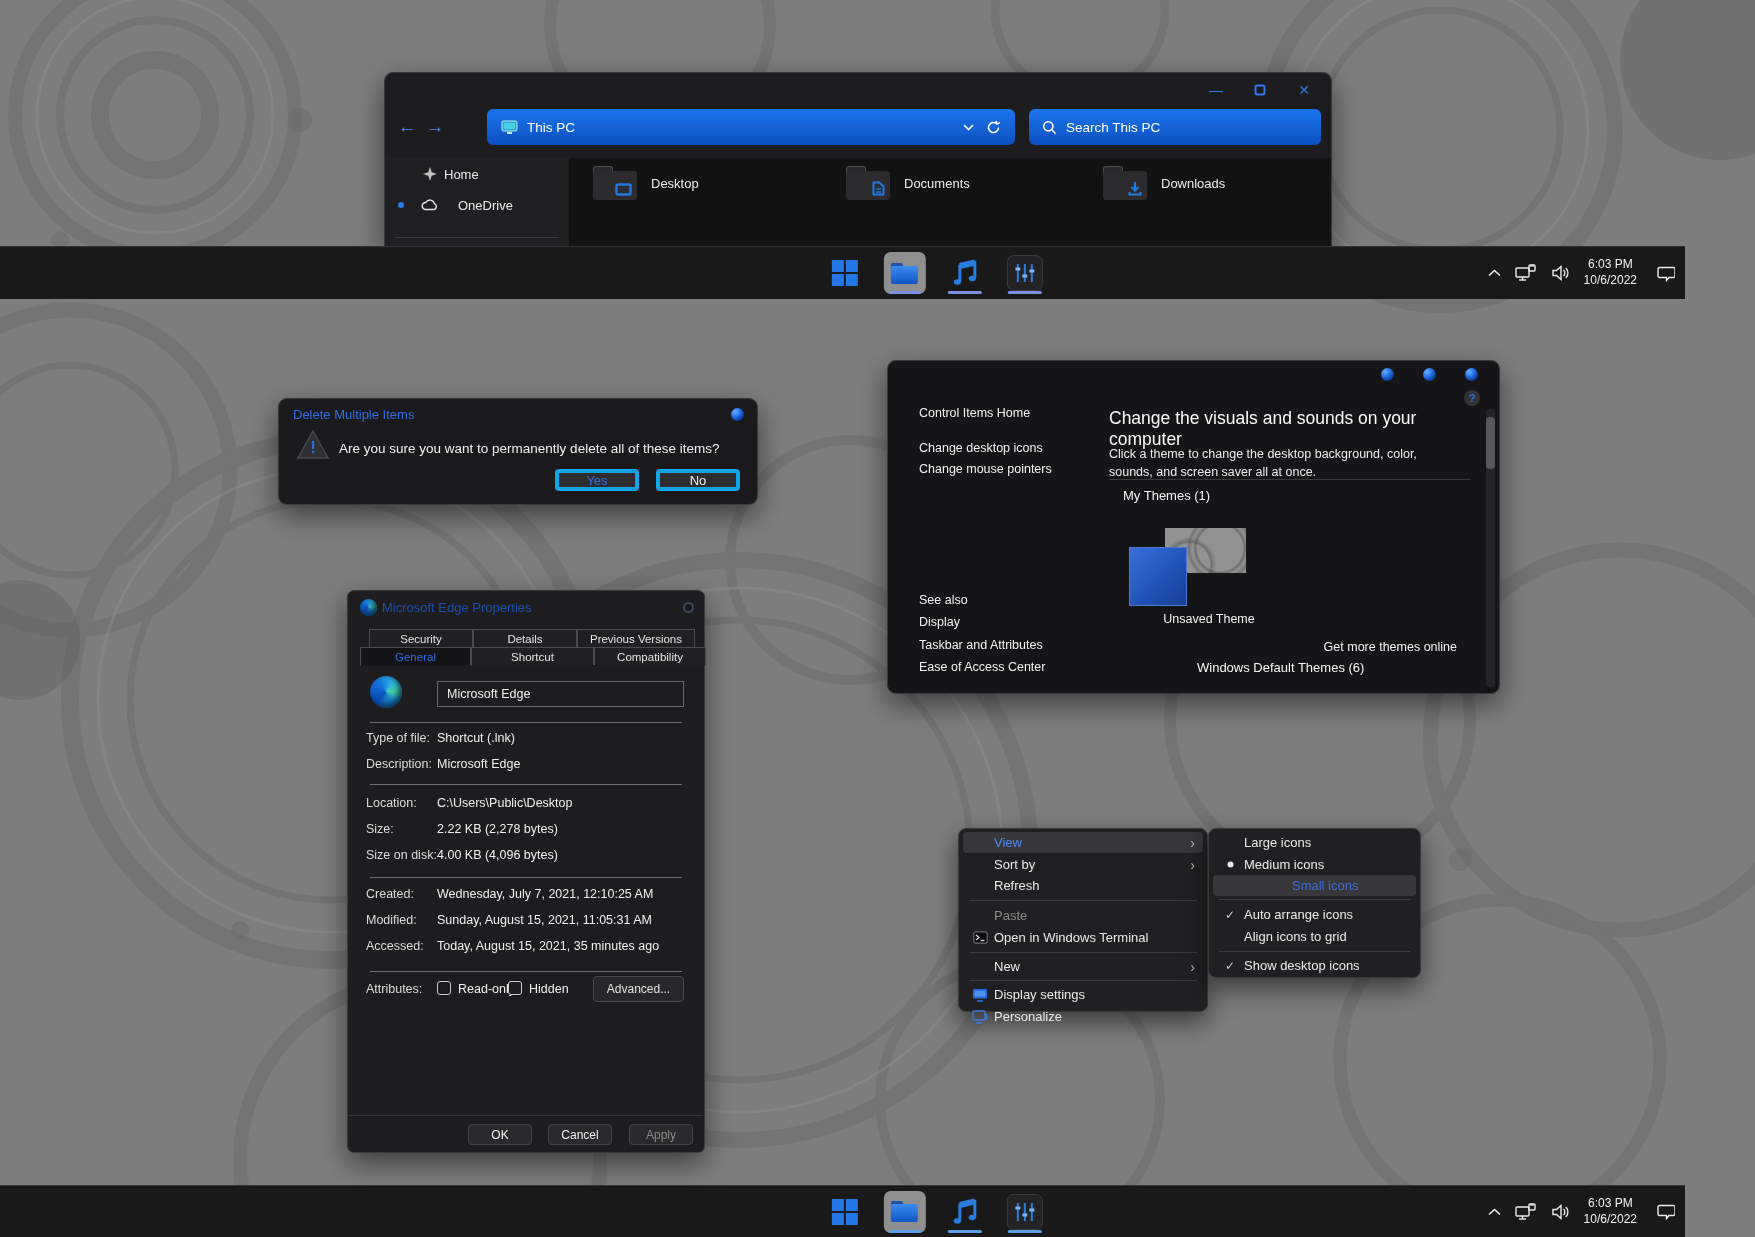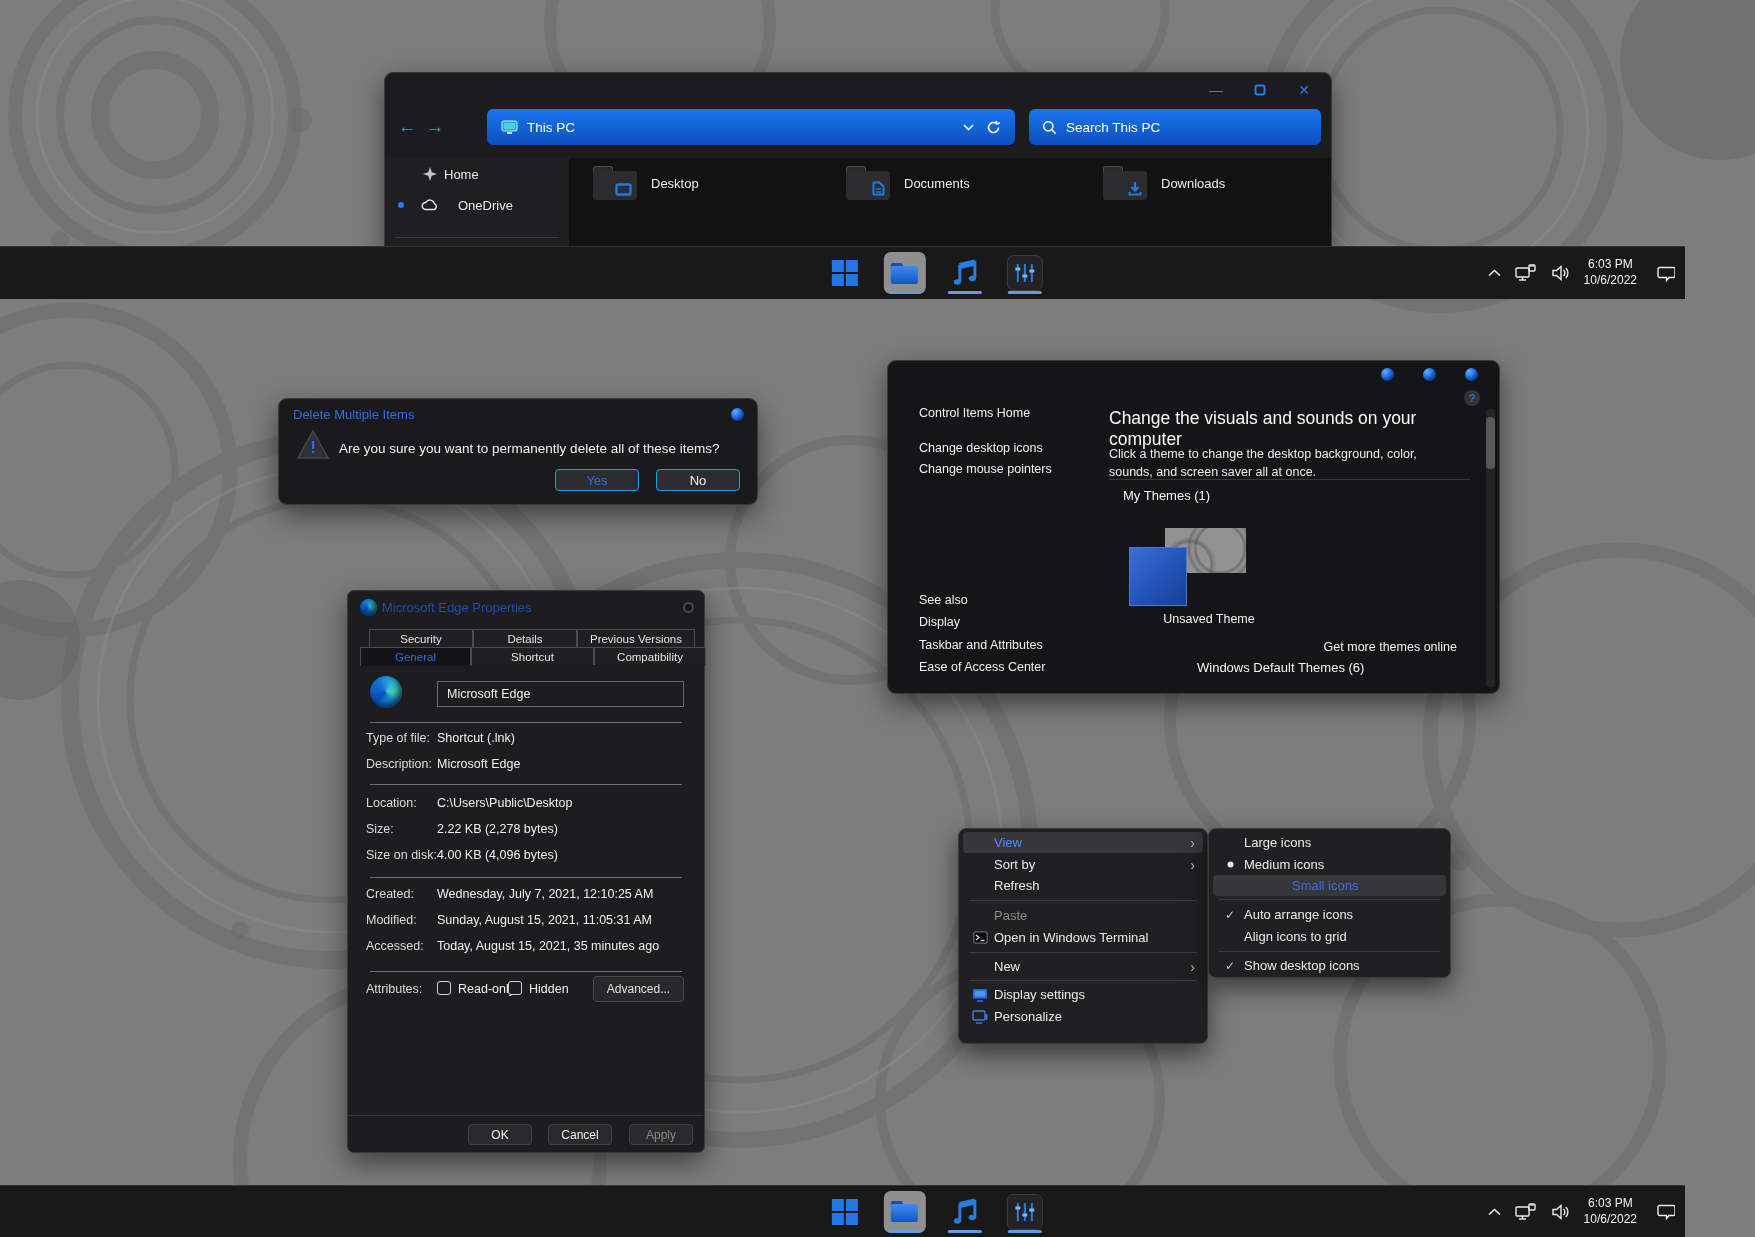--- a/index.html
+++ b/index.html
@@ -56,21 +56,21 @@
     background:linear-gradient(180deg,#3b8cf0 0%,#1255c4 100%); }
   .eq-tile { width:36px; height:36px; border-radius:7px; background:#232325; border:1px solid #3c3c3e;
     display:flex; align-items:center; justify-content:center; }
   .tb-tray { position:absolute; right:10px; top:0; bottom:0; display:flex; align-items:center; gap:14px; color:#ececec; }
   .tb-clock { text-align:center; font-size:12px; line-height:1.3; color:#f2f2f2; }
 
   
   #delete-dialog { left:278px; top:398px; width:480px; height:107px; background:#1a1a1c; }
   #delete-dialog .title { position:absolute; left:14px; top:8px; color:#2e6de5; font-size:13px; }
   #delete-dialog .msg { position:absolute; left:60px; top:42px; color:#f0f0f0; font-size:13.5px; }
-  .dlg-btn { position:absolute; top:70px; width:84px; height:22px; background:#2d2d30; border:1px solid #0ea5e9;
+  .dlg-btn { position:absolute; top:70px; width:84px; height:22px; background:#2d2d30; border:4px solid #0ea5e9;
     border-radius:4px; display:flex; align-items:center; justify-content:center; font-size:13px; }
 
   
   #control-panel { left:887px; top:360px; width:613px; height:334px; background:#151517; }
   #control-panel .orbs { position:absolute; top:7px; right:21px; display:flex; gap:29px; }
   .help-circle { position:absolute; top:29px; right:19px; width:16px; height:16px; border-radius:50%;
     background:#333336; color:#2e6de5; font-size:11px; font-weight:bold; display:flex; align-items:center; justify-content:center; }
   .cp-scroll { position:absolute; top:48px; right:4px; bottom:6px; width:9px; background:#242426; border-radius:4px; }
   .cp-thumb { position:absolute; top:8px; left:0; width:9px; height:52px; background:#58585a; border-radius:4px; }
   .cp-link { position:absolute; left:31px; color:#f1f1f1; font-size:12.5px; white-space:nowrap; }
@@ -107,22 +107,22 @@
   .cb { position:absolute; width:14px; height:14px; border:1.5px solid #cfcfcf; border-radius:3px; background:#1d1d1f; }
   .adv-btn { position:absolute; left:245px; top:385px; width:91px; height:26px; background:#28282a;
     border:1px solid #4a4a4d; border-radius:4px; color:#e2e2e2; font-size:12px; display:flex; align-items:center; justify-content:center; }
   .bottom-line { position:absolute; left:1px; right:1px; top:524px; height:1px; background:#353537; }
   .prop-btn { position:absolute; top:533px; width:64px; height:21px; background:#2a2a2c; border:1px solid #434346;
     border-radius:4px; color:#f0f0f0; font-size:12px; display:flex; align-items:center; justify-content:center; }
 
   
   .menu { position:absolute; background:#202022; border:1px solid #3a3a3d; border-radius:8px;
     box-shadow:0 10px 26px rgba(0,0,0,.55); z-index:6; padding:2px 0; }
-  #context-menu { left:958px; top:828px; width:250px; height:216px; }
-  #view-submenu { left:1208px; top:828px; width:243px; height:150px; z-index:7; }
+  #context-menu { left:958px; top:828px; width:250px; height:184px; }
+  #view-submenu { left:1208px; top:828px; width:213px; height:150px; z-index:7; }
   .mi { position:absolute; left:4px; right:4px; height:21px; border-radius:4px; display:flex; align-items:center;
     color:#eaeaea; font-size:13px; }
   .mi .txt { margin-left:31px; }
   .mi.hl { background:#37373b; }
   .mi.hl .txt { color:#4a8cf7; }
   .mi.hl2 .txt { color:#3f6ed8; }
   .mi.disabled .txt { color:#8a8a8a; }
   .mi .arrow { position:absolute; right:8px; color:#b9b9b9; font-size:14px; }
   .mi .lead { position:absolute; left:8px; width:18px; display:flex; justify-content:center; color:#cfcfcf; font-size:12px; }
   .menu-sep { position:absolute; left:10px; right:10px; height:1px; background:#3e3e41; }

